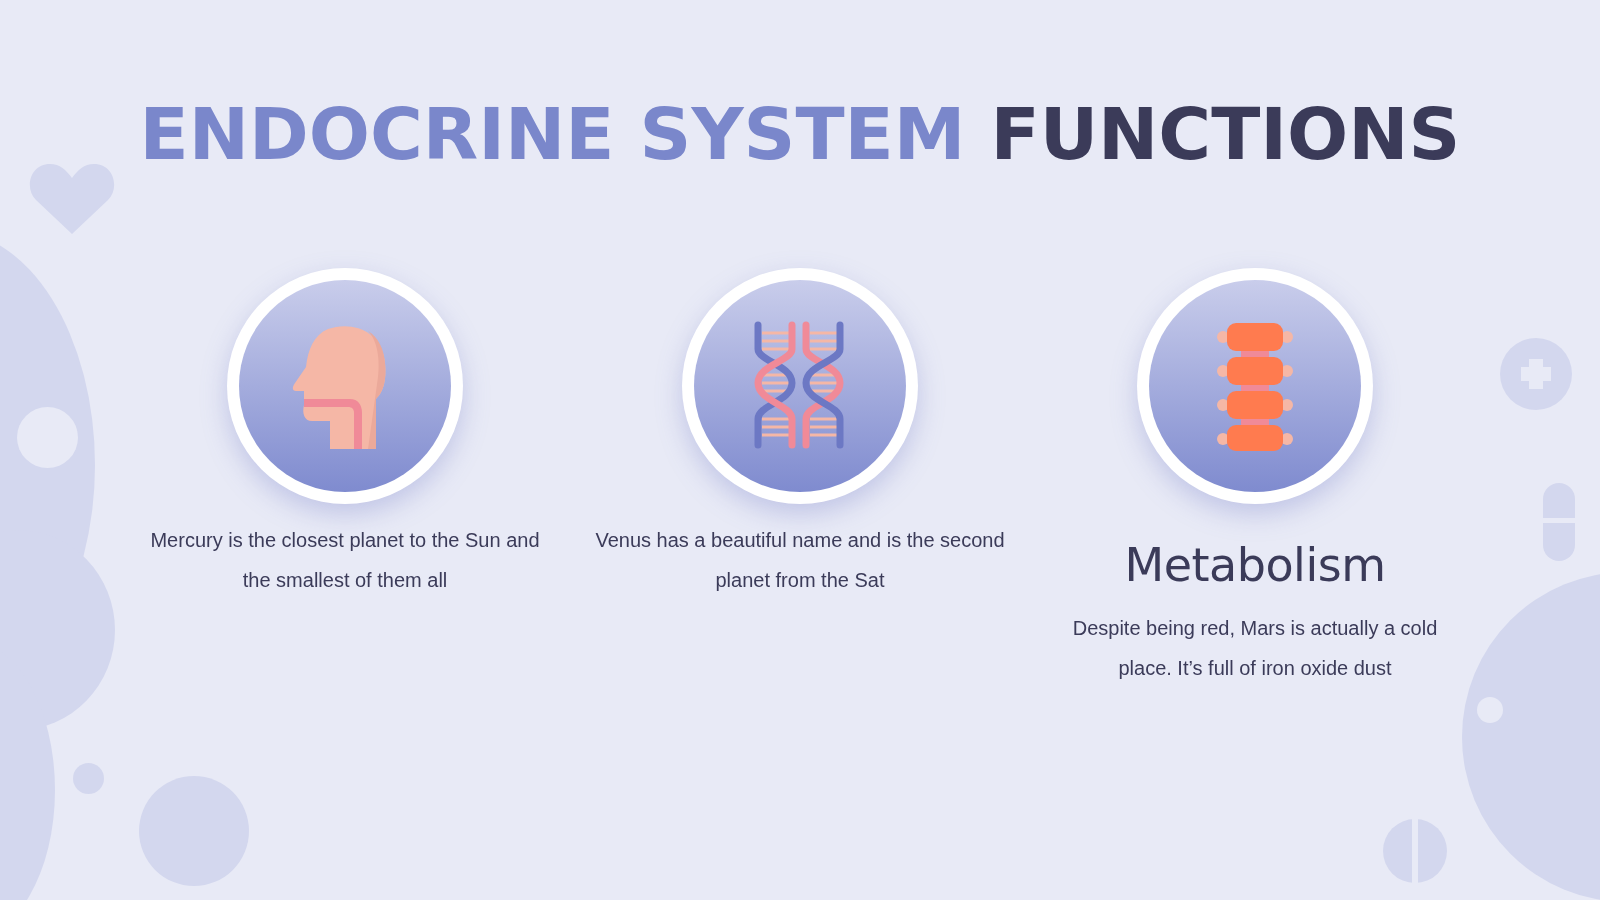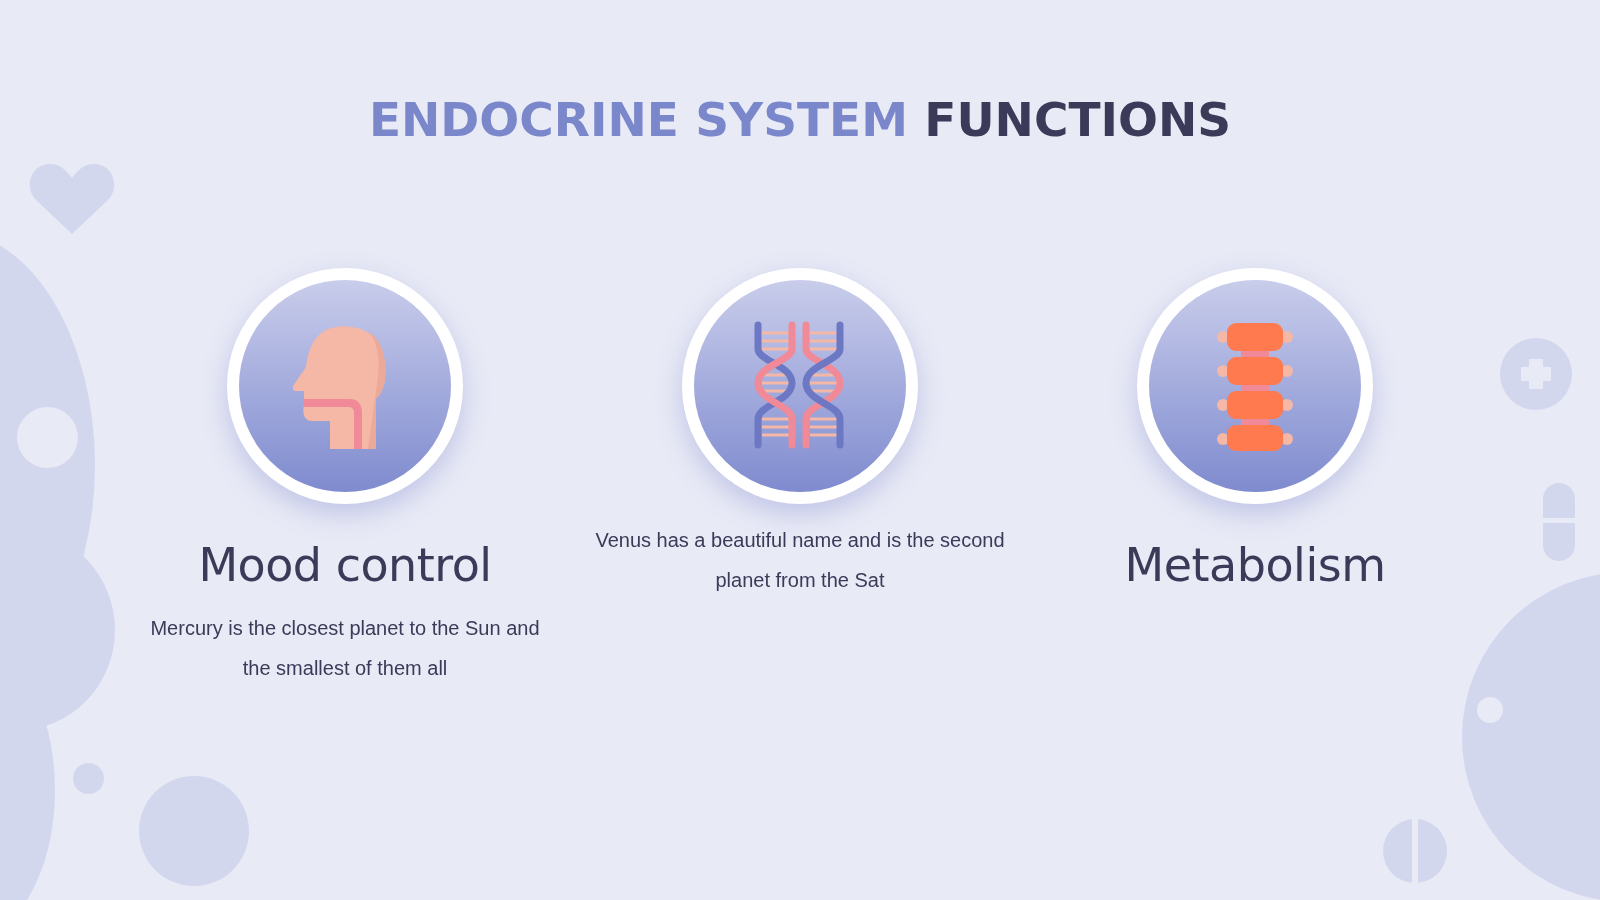--- a/index.html
+++ b/index.html
@@ -4,21 +4,21 @@
 <style>
   html, body { margin: 0; padding: 0; }
   body {
     width: 1600px; height: 900px; overflow: hidden; position: relative;
     background: #e8eaf6;
     font-family: "Liberation Sans", "DejaVu Sans", sans-serif;
   }
   .deco { position: absolute; background: #d3d7ee; }
   .title {
     position: absolute; top: 92px; left: 0; width: 1600px;
-    text-align: center; font-size: 47px; font-weight: bold; letter-spacing: 0px;
+    text-align: center; font-size: 72px; font-weight: bold; letter-spacing: 0px;
     font-family: "DejaVu Sans", sans-serif;
   }
   .title .accent { color: #7a87cb; }
   .title .dark { color: #3b3b59; }
   .card { position: absolute; top: 268px; width: 420px; text-align: center; }
   .ring {
     margin: 0 auto; width: 236px; height: 236px; border-radius: 50%;
     background: #ffffff; box-shadow: 0 10px 26px rgba(120,130,200,0.35);
     display: flex; align-items: center; justify-content: center;
   }
@@ -79,21 +79,20 @@
 <div class="card" style="left:135px;">
   <div class="ring">
     <div class="disc">
       <svg width="110" height="130" viewBox="0 0 110 130">
         <path d="M38 8 C60 0 92 8 95 42 C97 62 92 72 86 78 L86 128 L40 128 L40 100 L22 100 C14 100 12 92 14 84 L14 70 L6 70 C2 70 2 66 5 62 L16 46 C18 28 24 14 38 8 Z" fill="#f5b7a6"></path>
         <path d="M86 78 C92 72 97 62 95 42 C94 28 88 16 78 10 C88 20 90 40 88 56 L78 128 L86 128 Z" fill="#eba99a"></path>
         <path d="M14 78 L60 78 C68 78 72 84 72 92 L72 128 L64 128 L64 92 C64 88 62 86 58 86 L14 86 Z" fill="#f08a98"></path>
       </svg>
     </div>
   </div>
-  <h2>Mood control</h2>
   <p>Mercury is the closest planet to the Sun and the smallest of them all</p>
 </div>
 
 <div class="card" style="left:590px;">
   <div class="ring">
     <div class="disc">
       <svg width="100" height="130" viewBox="0 0 100 130">
         <g stroke="#f5b7a6" stroke-width="3">
           <line x1="12" y1="12" x2="40" y2="12"></line>
             <line x1="12" y1="20" x2="40" y2="20"></line>
@@ -144,13 +143,14 @@
         <g fill="#ff7b4f">
           <rect x="12" y="2" width="56" height="28" rx="9"></rect>
           <rect x="12" y="36" width="56" height="28" rx="9"></rect>
           <rect x="12" y="70" width="56" height="28" rx="9"></rect>
           <rect x="12" y="104" width="56" height="26" rx="9"></rect>
         </g>
       </svg>
     </div>
   </div>
   <h2>Metabolism</h2>
+  <p>Despite being red, Mars is actually a cold place. It’s full of iron oxide dust</p>
 </div>
 
 </body></html>

